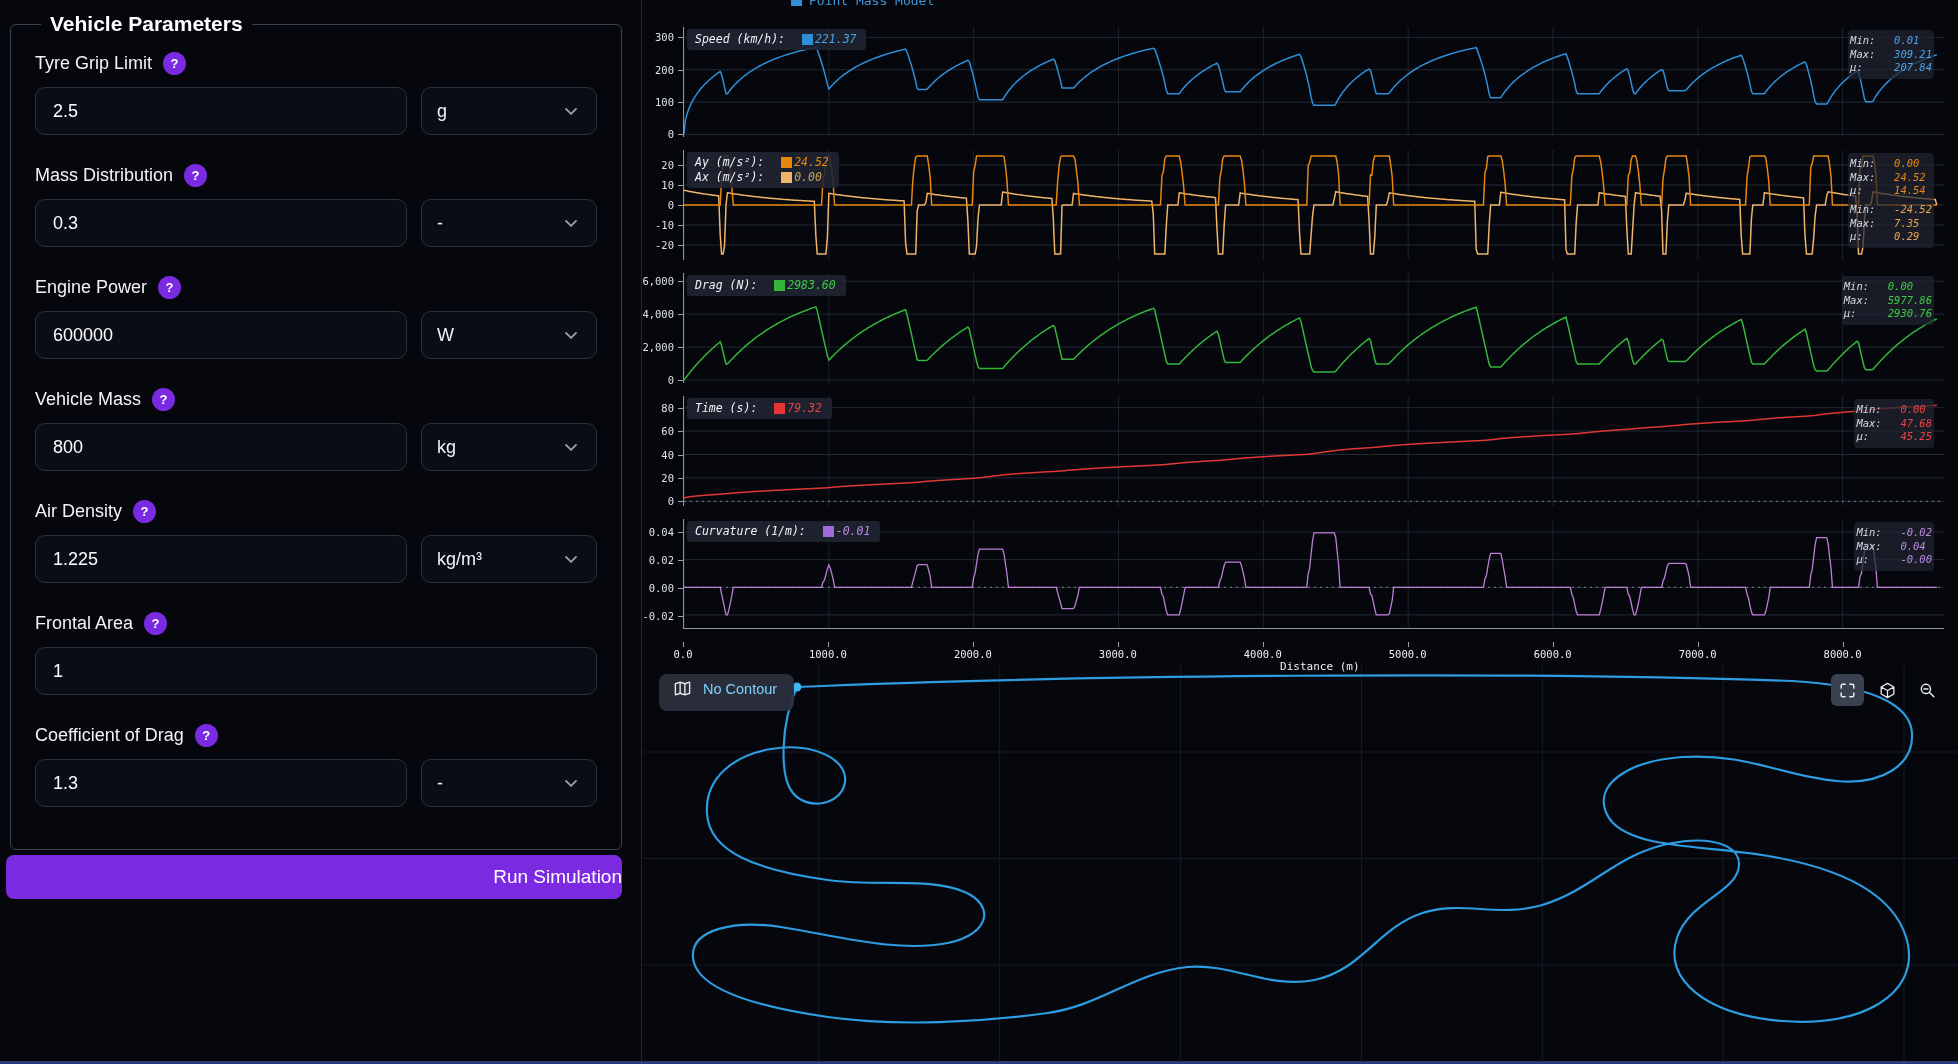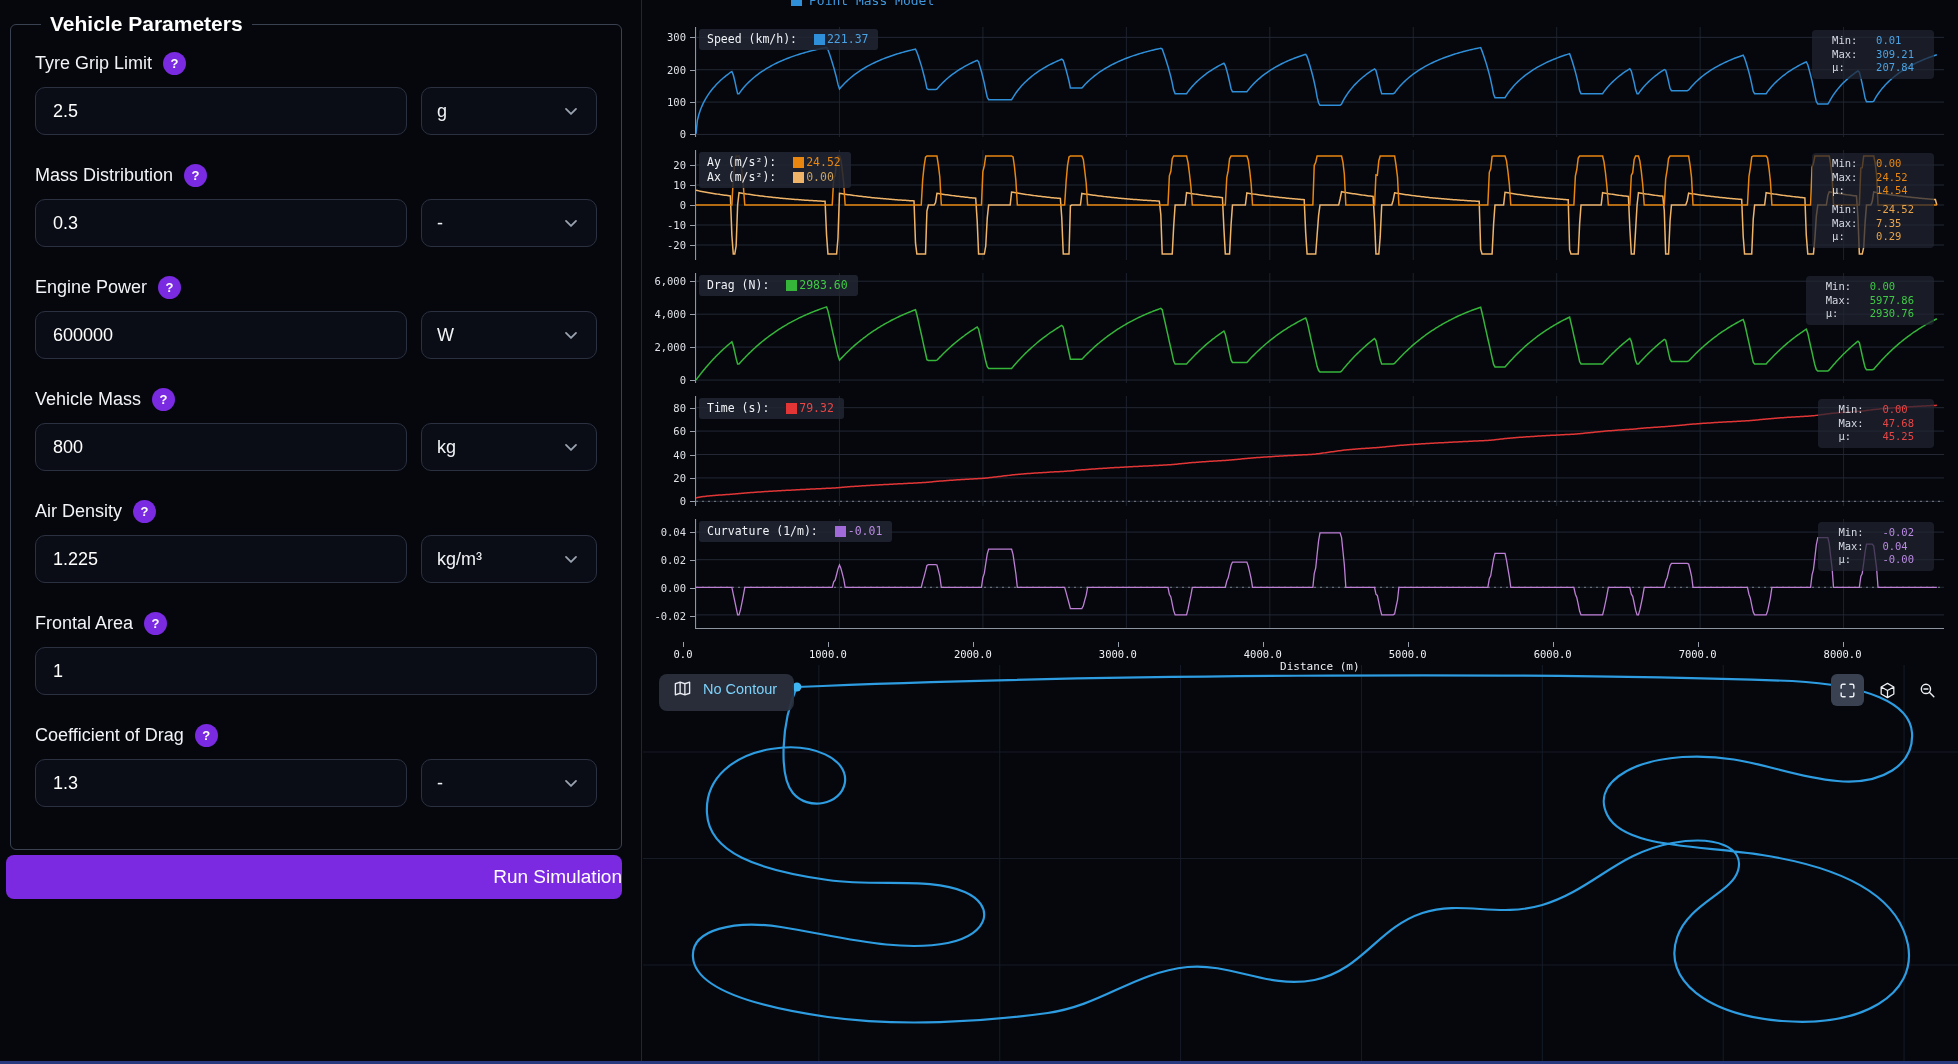--- a/index.html
+++ b/index.html
@@ -29,34 +29,34 @@
              font-family:"Liberation Sans",sans-serif;text-align:right; }
 
   
   .right-panel { position:absolute; left:643px; top:0; right:0; bottom:0; overflow:hidden; }
   .top-legend { position:absolute; top:-7px; left:148px; display:flex; gap:7px; align-items:center;
                 font-family:"DejaVu Sans Mono",monospace; font-size:13px; }
   .top-legend .swatch { width:11px; height:11px; }
   .charts { position:absolute; left:0; top:0; right:0; height:662px; padding:27px 14px 0 0; }
   .chart-row { position:relative; height:110px; margin-bottom:13px; display:flex; }
   .chart-row:last-child { margin-bottom:0; }
-  .yaxis { width:52px; position:relative; font-family:"DejaVu Sans Mono",monospace;
+  .yaxis { width:40px; position:relative; font-family:"DejaVu Sans Mono",monospace;
            font-size:10.5px; color:#dfe2e8; }
   .ytick { position:absolute; right:9px; transform:translateY(-50%); white-space:nowrap; }
   .ytickmark { position:absolute; right:0; width:5px; height:1px; background:#9aa0ab; }
-  .plot { flex:1; position:relative; border-left:1px solid #8f95a0; }
+  .plot { flex:1; position:relative; border-left:1px solid #8f95a0;font-style:italic; }
   .plot.axis-bottom { border-bottom:1px solid #8f95a0; }
   svg.plot-svg { position:absolute; left:0; top:0; width:100%; height:100%; display:block; }
   .legend-badge { position:absolute; left:3px; top:2px; background:rgba(33,38,50,0.88); border-radius:3px;
                   padding:3px 10px 3px 8px; font-family:"DejaVu Sans Mono",monospace; font-size:11.5px; z-index:3; }
   .legend-line { display:flex; align-items:center; line-height:1.3; }
   .legend-label { color:#f0f2f5; white-space:pre; }
   .legend-swatch { width:11px; height:11px; margin:0 2px 0 10px; flex:none; }
   .stats-box { position:absolute; right:10px; top:3px; background:rgba(33,38,50,0.72); border-radius:4px;
-               padding:4px 20px; font-family:"DejaVu Sans Mono",monospace; font-size:10.5px; line-height:1.3; z-index:3; }
+               padding:4px 2px; font-family:"DejaVu Sans Mono",monospace; font-size:10.5px; line-height:1.3; z-index:3; }
   .stats-group { display:grid; grid-template-columns:36px auto; column-gap:8px; }
   .stats-group + .stats-group { margin-top:5px; }
   .stats-label { color:#d6dae2; }
   .xaxis { position:relative; margin-left:40px; height:30px; font-family:"DejaVu Sans Mono",monospace;
            font-size:10.5px; color:#eef0f4; }
   .xtick { position:absolute; top:6px; transform:translateX(-50%); }
   .xtickmark { position:absolute; top:0; width:1px; height:5px; background:#9aa0ab; }
   .xaxis-label { position:absolute; top:18px; font-size:11px; transform:translateX(-50%); }
 
   

